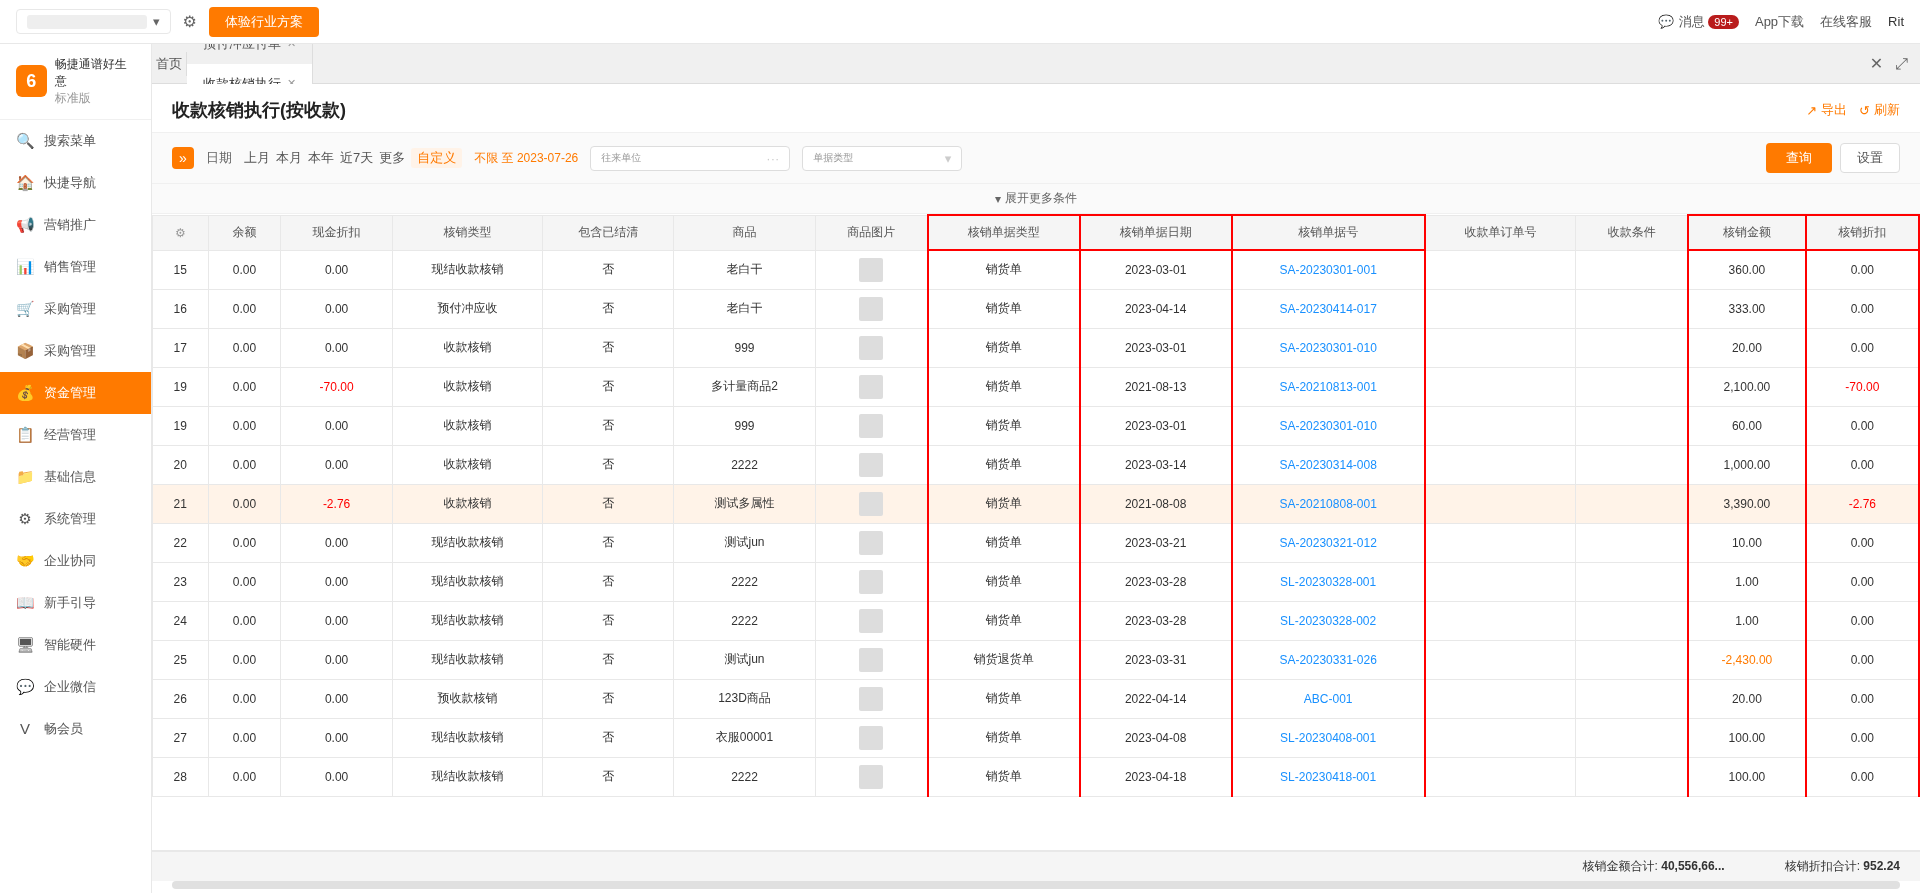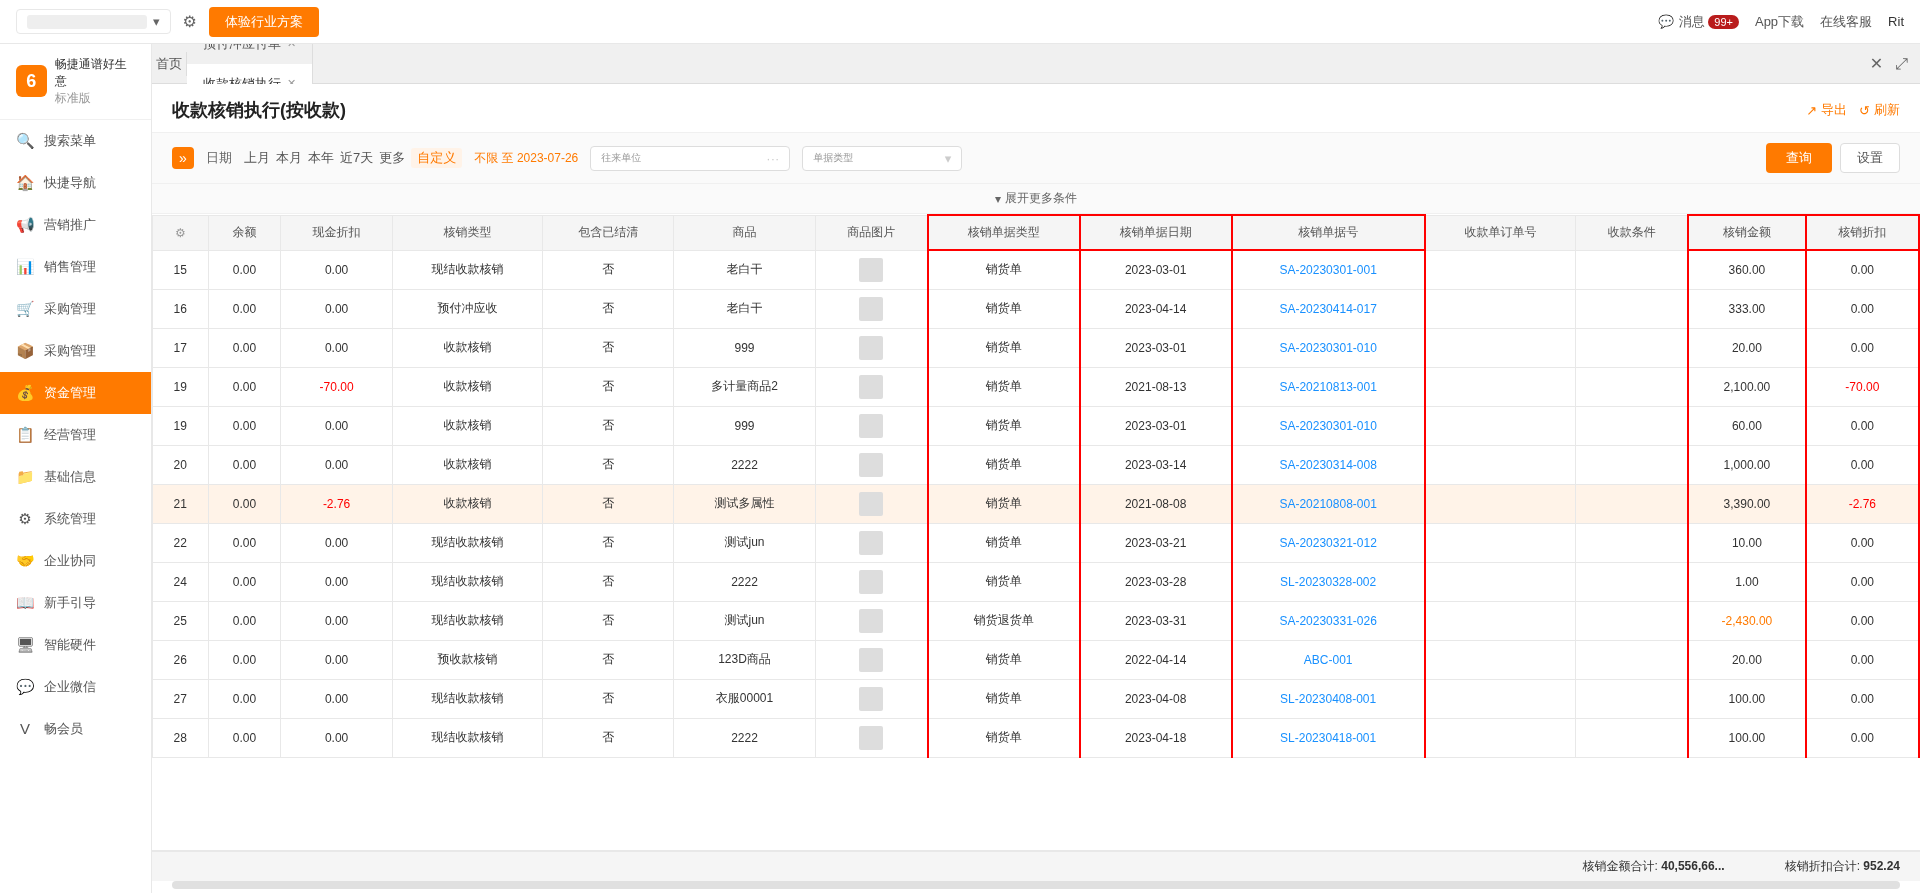--- a/index.html
+++ b/index.html
@@ -491,20 +491,36 @@
     <td><span style="display:inline-block;width:24px;height:24px;background:#ddd;border-radius:2px;vertical-align:middle;"></span></td>
     <td style="border-left:2px solid red;border-right:2px solid red;">销货单</td>
     <td style="border-left:2px solid red;border-right:2px solid red;">2023-03-21</td>
     <td style="border-left:2px solid red;border-right:2px solid red;"><a class="link-cell">SA-20230321-012</a></td>
     <td></td>
     <td></td>
     <td style="border-left:2px solid red;border-right:2px solid red;" class="">10.00</td>
     <td style="border-left:2px solid red;border-right:2px solid red;" class="">0.00</td>
   </tr>
               <tr>
+    <td>23</td>
+    <td>0.00</td>
+    <td class="">0.00</td>
+    <td>现结收款核销</td>
+    <td>否</td>
+    <td>2222</td>
+    <td><span style="display:inline-block;width:24px;height:24px;background:#ddd;border-radius:2px;vertical-align:middle;"></span></td>
+    <td style="border-left:2px solid red;border-right:2px solid red;">销货单</td>
+    <td style="border-left:2px solid red;border-right:2px solid red;">2023-03-28</td>
+    <td style="border-left:2px solid red;border-right:2px solid red;"><a class="link-cell">SL-20230328-001</a></td>
+    <td></td>
+    <td></td>
+    <td style="border-left:2px solid red;border-right:2px solid red;" class="">1.00</td>
+    <td style="border-left:2px solid red;border-right:2px solid red;" class="">0.00</td>
+  </tr>
+              <tr>
     <td>24</td>
     <td>0.00</td>
     <td class="">0.00</td>
     <td>现结收款核销</td>
     <td>否</td>
     <td>2222</td>
     <td><span style="display:inline-block;width:24px;height:24px;background:#ddd;border-radius:2px;vertical-align:middle;"></span></td>
     <td style="border-left:2px solid red;border-right:2px solid red;">销货单</td>
     <td style="border-left:2px solid red;border-right:2px solid red;">2023-03-28</td>
     <td style="border-left:2px solid red;border-right:2px solid red;"><a class="link-cell">SL-20230328-002</a></td>

